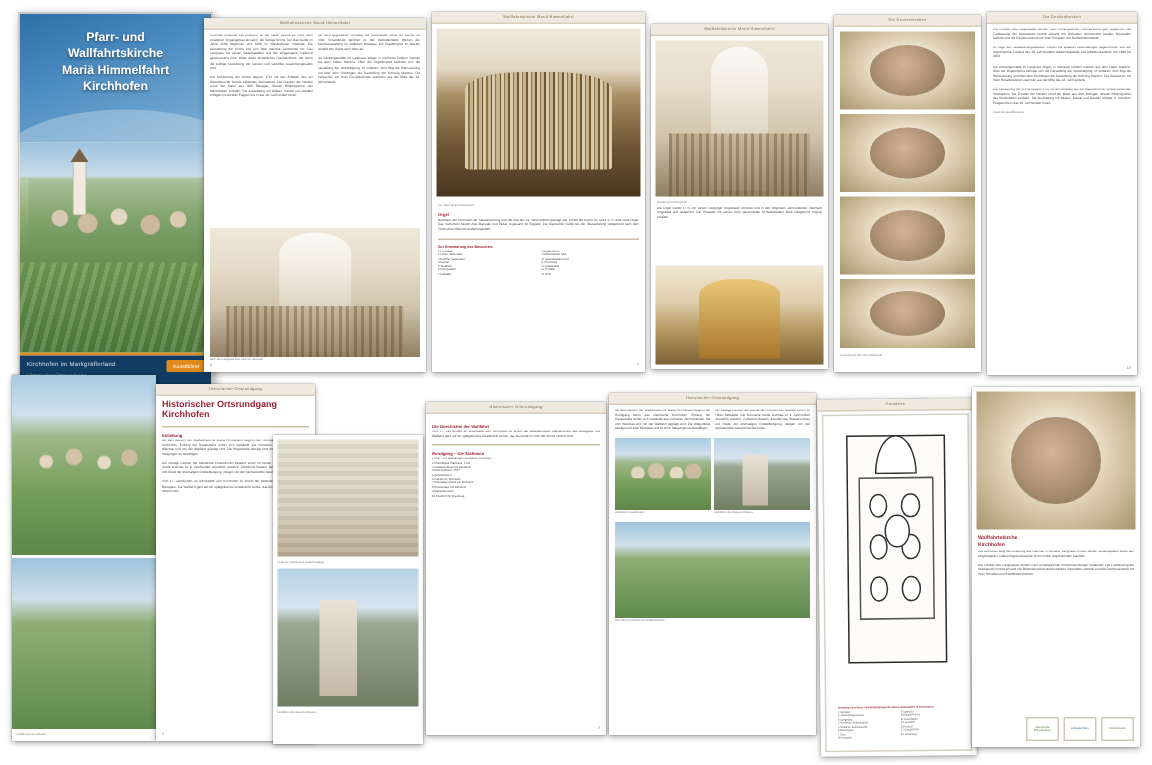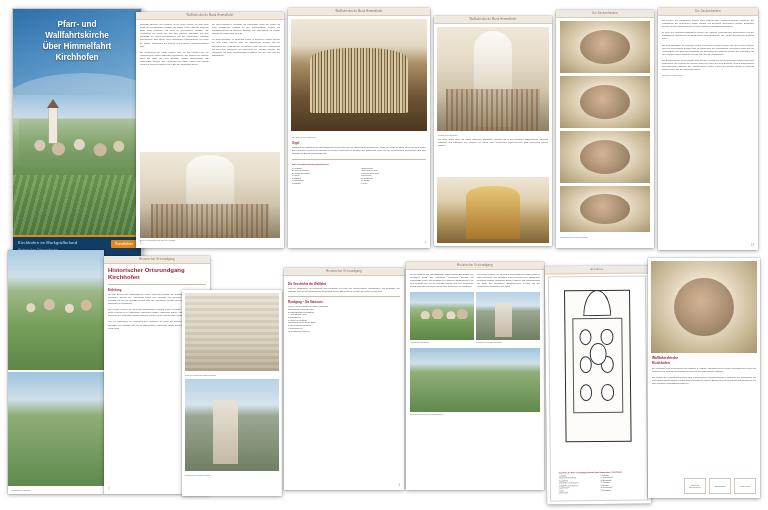--- a/index.html
+++ b/index.html
@@ -327,21 +327,21 @@
 </head>
 <body>
 
 <div class="stage">
 
   <div class="sheet" id="cover">
     <div class="cover-top">
       <div class="cover-title">
         <div>Pfarr- und</div>
         <div>Wallfahrtskirche</div>
-        <div>Über Himmelfahrt</div>
+        <div>Mariä Himmelfahrt</div>
         <div>Kirchhofen</div>
       </div>
     </div>
     <div class="cover-photo">
       <div class="village"></div>
       <div class="church-tower"></div>
       <div class="fields"></div>
     </div>
     <div class="cover-band"></div>
     <div class="cover-foot">

